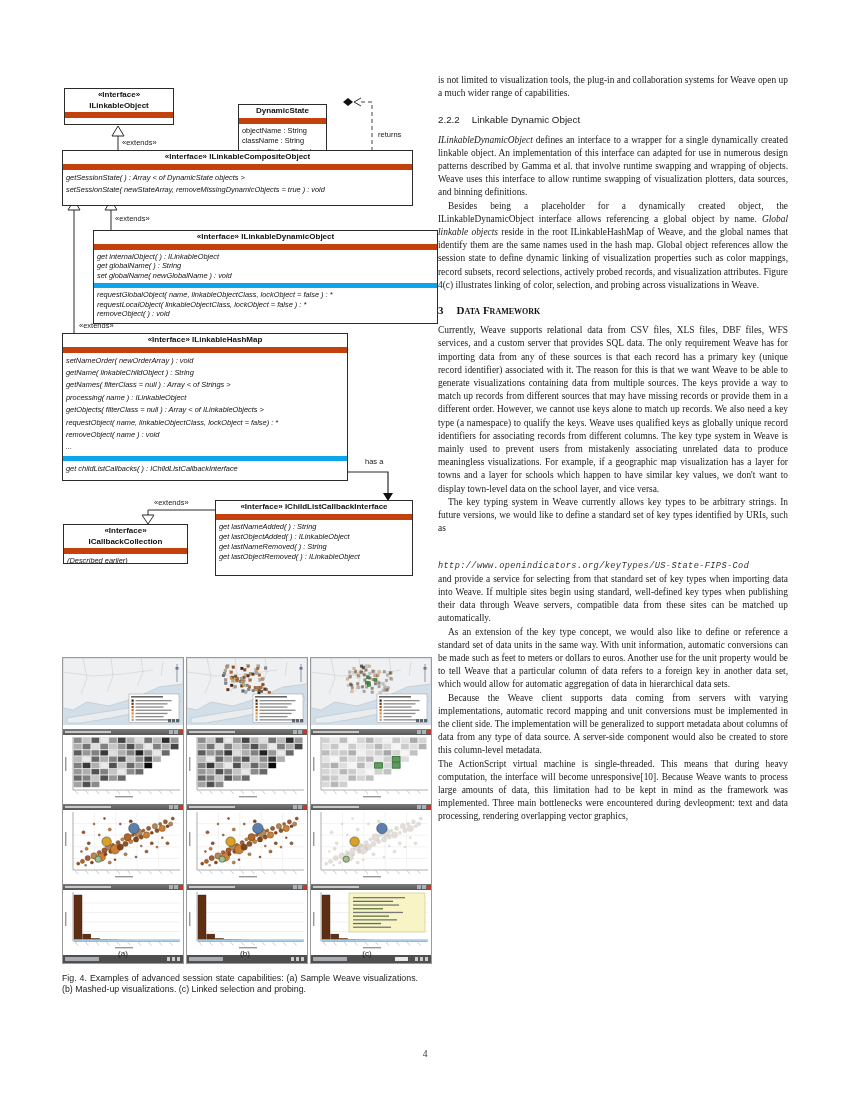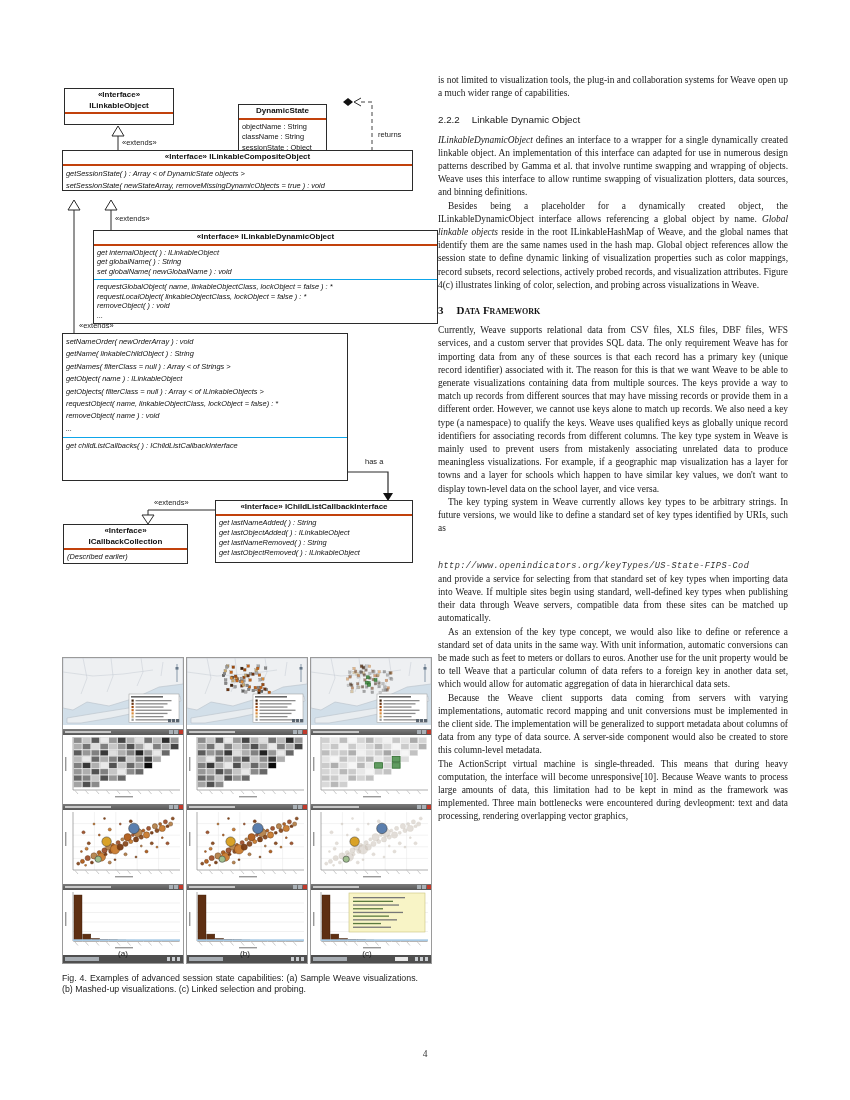--- a/index.html
+++ b/index.html
@@ -4,22 +4,22 @@
 <style>
   html,body{margin:0;padding:0;background:#e9e9e9;}
   .sheet{position:relative;width:850px;height:1100px;background:#ffffff;margin:0 auto;overflow:hidden;
          font-family:"Liberation Serif",serif;color:#1a1a1a;}
   
   #fig3{position:absolute;left:62px;top:86px;width:382px;height:482px;}
   #fig3 svg.conn{position:absolute;left:0;top:0;}
   .uml-box{position:absolute;background:#fff;border:1px solid #2b2b2b;box-sizing:border-box;
            font-family:"Liberation Sans",sans-serif;color:#111;overflow:hidden;}
   .uml-title{font-weight:bold;font-size:8px;line-height:10.5px;text-align:center;
-             padding:1px 2px 1px;border-bottom:2px solid #c2410c;}
-  .uml-comp{font-size:7.4px;line-height:10.3px;padding:2px 3px;border-bottom:1px solid #0ea5e9;white-space:nowrap;}
+             padding:1px 2px 1px;border-bottom:6px solid #c2410c;}
+  .uml-comp{font-size:7.4px;line-height:10.3px;padding:2px 3px;border-bottom:5px solid #0ea5e9;white-space:nowrap;}
   .uml-comp.last{border-bottom:none;}
   .uml-comp.it{font-style:italic;}
   .uml-label{position:absolute;font-family:"Liberation Sans",sans-serif;font-size:7.5px;color:#222;white-space:nowrap;}
   .fig-caption{position:absolute;font-family:"Liberation Sans",sans-serif;font-size:8.8px;line-height:11.4px;
                color:#222;text-align:justify;}
   
   #fig4{position:absolute;left:62px;top:657px;width:366px;display:flex;gap:2px;}
   .f4col{width:120px;border:1px solid #9a9a9a;box-sizing:content-box;background:#fff;}
   .f4tb{height:6px;background:linear-gradient(#7b7b7b,#575757);position:relative;}
   .f4tb .ttl{position:absolute;left:2px;top:2px;height:2px;background:#d9d9d9;opacity:.85;}
@@ -80,21 +80,21 @@
     <div class="uml-box" style="left:176px;top:18px;width:89px;height:54px">
         <div class="uml-title">
           <div>DynamicState</div>
         </div>
         <div class="uml-comp last" style="line-height: 10.8px;">
           <div>objectName : String</div>
           <div>className : String</div>
           <div>sessionState : Object</div>
         </div>
       </div>
-    <div class="uml-box" style="left:0px;top:64px;width:351px;height:41px">
+    <div class="uml-box" style="left:0px;top:64px;width:351px;height:56px">
         <div class="uml-title">
           <div>«Interface» ILinkableCompositeObject</div>
         </div>
         <div class="uml-comp it last" style="line-height: 12px;">
           <div>getSessionState( ) : Array  &lt; of DynamicState objects &gt;</div>
           <div>setSessionState( newStateArray, removeMissingDynamicObjects = true ) : void</div>
         </div>
       </div>
     <div class="uml-box" style="left:31px;top:144px;width:345px;height:94px">
         <div class="uml-title">
@@ -106,35 +106,38 @@
           <div>set globalName( newGlobalName ) : void</div>
         </div>
         <div class="uml-comp it last" style="line-height: 9.8px;">
           <div>requestGlobalObject( name, linkableObjectClass, lockObject = false ) : *</div>
           <div>requestLocalObject( linkableObjectClass, lockObject = false ) : *</div>
           <div>removeObject( ) : void</div>
           <div>...</div>
         </div>
       </div>
     <div class="uml-box" style="left:0px;top:247px;width:286px;height:148px">
+        <div class="uml-title">
+          <div>«Interface» ILinkableHashMap</div>
+        </div>
         <div class="uml-comp it" style="line-height: 12.4px;">
           <div>setNameOrder( newOrderArray ) : void</div>
           <div>getName( linkableChildObject ) : String</div>
           <div>getNames( filterClass = null ) : Array  &lt; of Strings &gt;</div>
-          <div>getObject( name ) : ILinkableObject</div>
+          <div>processing( name ) : ILinkableObject</div>
           <div>getObjects( filterClass = null ) : Array  &lt; of ILinkableObjects &gt;</div>
           <div>requestObject( name, linkableObjectClass, lockObject = false) : *</div>
           <div>removeObject( name ) : void</div>
           <div>...</div>
         </div>
         <div class="uml-comp it last" style="line-height: 12.4px;">
           <div>get childListCallbacks( ) : IChildListCallbackInterface</div>
         </div>
       </div>
-    <div class="uml-box" style="left:153px;top:414px;width:198px;height:63px">
+    <div class="uml-box" style="left:153px;top:414px;width:198px;height:76px">
         <div class="uml-title">
           <div>«Interface» IChildListCallbackInterface</div>
         </div>
         <div class="uml-comp it last">
           <div>get lastNameAdded( ) : String</div>
           <div>get lastObjectAdded( ) : ILinkableObject</div>
           <div>get lastNameRemoved( ) : String</div>
           <div>get lastObjectRemoved( ) : ILinkableObject</div>
         </div>
       </div>

